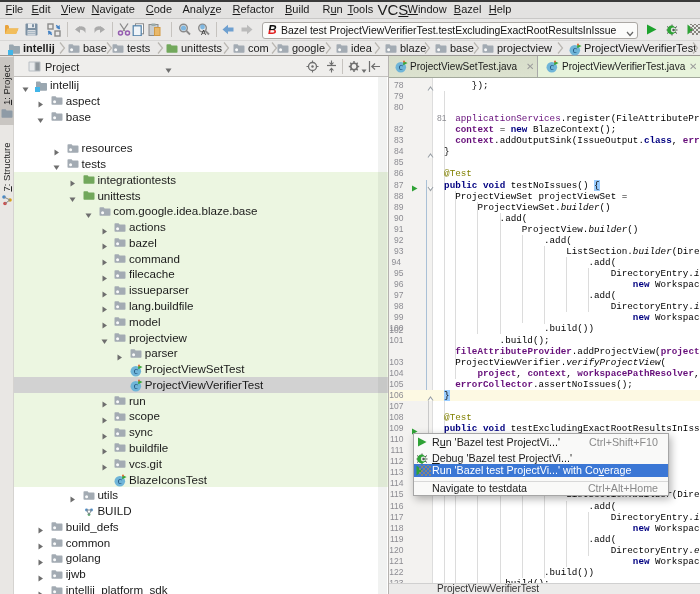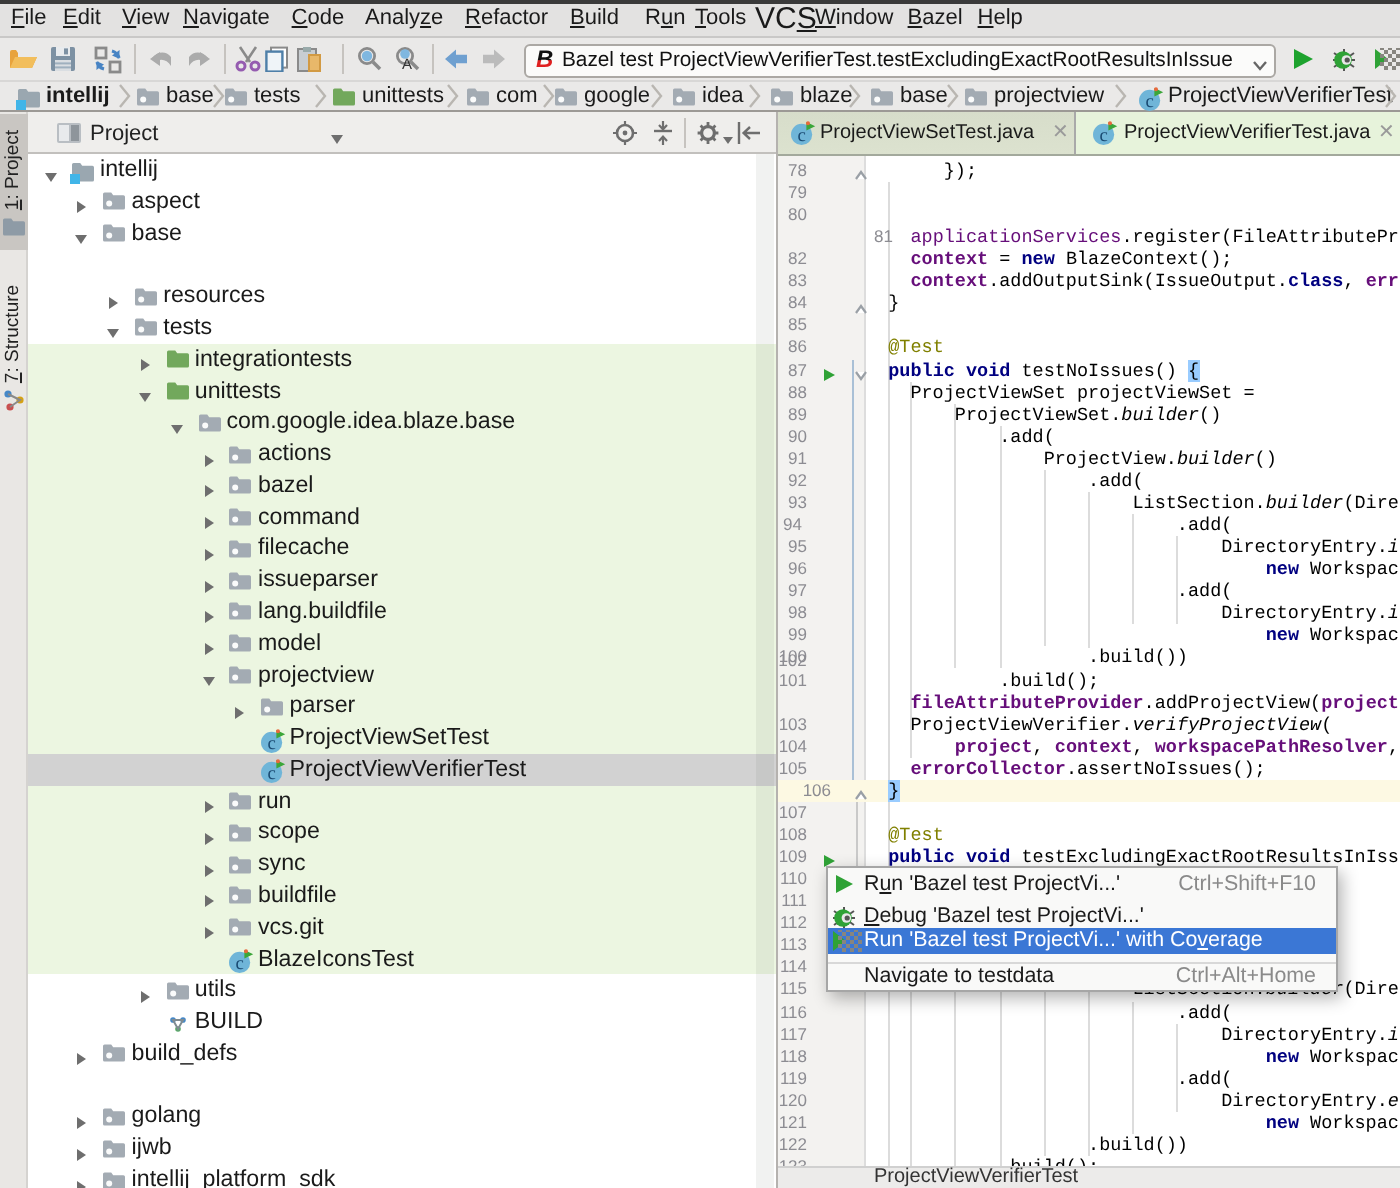--- a/index.html
+++ b/index.html
@@ -548,20 +548,30 @@
     </div>
     <div style="position:absolute;left:0;top:441.8px;width:374px;height:15.78px;">
       <span style="position:absolute;left:23.3px;top:4.5px"><svg width="7" height="7" viewBox="0 0 7 7" style="">
           <path d="M1.5 0.5 L6 3.5 L1.5 6.5 Z" fill="#6E6E6E"></path>
         </svg></span>
       <span style="position:absolute;left:37.2px;top:2.5px"><svg width="12" height="11" viewBox="0 0 12 11" style="">
           <path d="M0.5 2.2 L0.5 9 a0.8 0.8 0 0 0 0.8 0.8 L10.7 9.8 a0.8 0.8 0 0 0 0.8-0.8 L11.5 3.4 a0.8 0.8 0 0 0-0.8-0.8 L5.6 2.6 L4.6 1.2 L1.3 1.2 a0.8 0.8 0 0 0-0.8 0.8 Z" fill="#A3ABB3"></path>
           <circle cx="3.6" cy="6.8" r="1.5" fill="#FFFFFF" opacity="0.95"></circle>
         </svg></span>
       <span style="position:absolute;left:51.8px;top:0;height:15.78px;line-height:15.78px;font-weight:normal">build_defs</span>
+    </div>
+    <div style="position:absolute;left:0;top:457.6px;width:374px;height:15.78px;">
+      <span style="position:absolute;left:23.3px;top:4.5px"><svg width="7" height="7" viewBox="0 0 7 7" style="">
+          <path d="M1.5 0.5 L6 3.5 L1.5 6.5 Z" fill="#6E6E6E"></path>
+        </svg></span>
+      <span style="position:absolute;left:37.2px;top:2.5px"><svg width="12" height="11" viewBox="0 0 12 11" style="">
+          <path d="M0.5 2.2 L0.5 9 a0.8 0.8 0 0 0 0.8 0.8 L10.7 9.8 a0.8 0.8 0 0 0 0.8-0.8 L11.5 3.4 a0.8 0.8 0 0 0-0.8-0.8 L5.6 2.6 L4.6 1.2 L1.3 1.2 a0.8 0.8 0 0 0-0.8 0.8 Z" fill="#A3ABB3"></path>
+          <circle cx="3.6" cy="6.8" r="1.5" fill="#FFFFFF" opacity="0.95"></circle>
+        </svg></span>
+      <span style="position:absolute;left:51.8px;top:0;height:15.78px;line-height:15.78px;font-weight:normal">common</span>
     </div>
     <div style="position:absolute;left:0;top:473.4px;width:374px;height:15.78px;">
       <span style="position:absolute;left:23.3px;top:4.5px"><svg width="7" height="7" viewBox="0 0 7 7" style="">
           <path d="M1.5 0.5 L6 3.5 L1.5 6.5 Z" fill="#6E6E6E"></path>
         </svg></span>
       <span style="position:absolute;left:37.2px;top:2.5px"><svg width="12" height="11" viewBox="0 0 12 11" style="">
           <path d="M0.5 2.2 L0.5 9 a0.8 0.8 0 0 0 0.8 0.8 L10.7 9.8 a0.8 0.8 0 0 0 0.8-0.8 L11.5 3.4 a0.8 0.8 0 0 0-0.8-0.8 L5.6 2.6 L4.6 1.2 L1.3 1.2 a0.8 0.8 0 0 0-0.8 0.8 Z" fill="#A3ABB3"></path>
           <circle cx="3.6" cy="6.8" r="1.5" fill="#FFFFFF" opacity="0.95"></circle>
         </svg></span>
       <span style="position:absolute;left:51.8px;top:0;height:15.78px;line-height:15.78px;font-weight:normal">golang</span>
@@ -651,21 +661,21 @@
     <div style="position:absolute;left:0px;top:279.16px;width:14.5px;height:11.07px;line-height:11.07px;text-align:right;left:389px;width:14.5px;">96</div>
     <div style="position:absolute;left:0px;top:290.23px;width:14.5px;height:11.07px;line-height:11.07px;text-align:right;left:389px;width:14.5px;">97</div>
     <div style="position:absolute;left:0px;top:301.30px;width:14.5px;height:11.07px;line-height:11.07px;text-align:right;left:389px;width:14.5px;">98</div>
     <div style="position:absolute;left:0px;top:312.37px;width:14.5px;height:11.07px;line-height:11.07px;text-align:right;left:389px;width:14.5px;">99</div>
     <div style="position:absolute;left:0px;top:323.44px;width:14.5px;height:11.07px;line-height:11.07px;text-align:right;left:389px;width:14.5px;">100</div>
     <div style="position:absolute;left:0px;top:334.51px;width:14.5px;height:11.07px;line-height:11.07px;text-align:right;left:389px;width:14.5px;">101</div>
     <div style="position:absolute;left:0px;top:325px;width:14.5px;height:11.07px;line-height:11.07px;text-align:center;left:389px;width:14.5px;">102</div>
     <div style="position:absolute;left:0px;top:356.65px;width:14.5px;height:11.07px;line-height:11.07px;text-align:right;left:389px;width:14.5px;">103</div>
     <div style="position:absolute;left:0px;top:367.72px;width:14.5px;height:11.07px;line-height:11.07px;text-align:right;left:389px;width:14.5px;">104</div>
     <div style="position:absolute;left:0px;top:378.79px;width:14.5px;height:11.07px;line-height:11.07px;text-align:right;left:389px;width:14.5px;">105</div>
-    <div style="position:absolute;left:0px;top:389.86px;width:14.5px;height:11.07px;line-height:11.07px;text-align:right;left:389px;width:14.5px;padding-left:12px;">106</div>
+    <div style="position:absolute;left:0px;top:389.86px;width:14.5px;height:11.07px;line-height:11.07px;text-align:right;left:389px;width:14.5px;">106</div>
     <div style="position:absolute;left:0px;top:400.93px;width:14.5px;height:11.07px;line-height:11.07px;text-align:right;left:389px;width:14.5px;">107</div>
     <div style="position:absolute;left:0px;top:412.00px;width:14.5px;height:11.07px;line-height:11.07px;text-align:right;left:389px;width:14.5px;">108</div>
     <div style="position:absolute;left:0px;top:423.07px;width:14.5px;height:11.07px;line-height:11.07px;text-align:right;left:389px;width:14.5px;">109</div>
     <div style="position:absolute;left:0px;top:434.14px;width:14.5px;height:11.07px;line-height:11.07px;text-align:right;left:389px;width:14.5px;">110</div>
     <div style="position:absolute;left:0px;top:445.21px;width:14.5px;height:11.07px;line-height:11.07px;text-align:right;left:389px;width:14.5px;">111</div>
     <div style="position:absolute;left:0px;top:456.28px;width:14.5px;height:11.07px;line-height:11.07px;text-align:right;left:389px;width:14.5px;">112</div>
     <div style="position:absolute;left:0px;top:467.35px;width:14.5px;height:11.07px;line-height:11.07px;text-align:right;left:389px;width:14.5px;">113</div>
     <div style="position:absolute;left:0px;top:478.42px;width:14.5px;height:11.07px;line-height:11.07px;text-align:right;left:389px;width:14.5px;">114</div>
     <div style="position:absolute;left:0px;top:489.49px;width:14.5px;height:11.07px;line-height:11.07px;text-align:right;left:389px;width:14.5px;">115</div>
     <div style="position:absolute;left:0px;top:500.56px;width:14.5px;height:11.07px;line-height:11.07px;text-align:right;left:389px;width:14.5px;">116</div>

